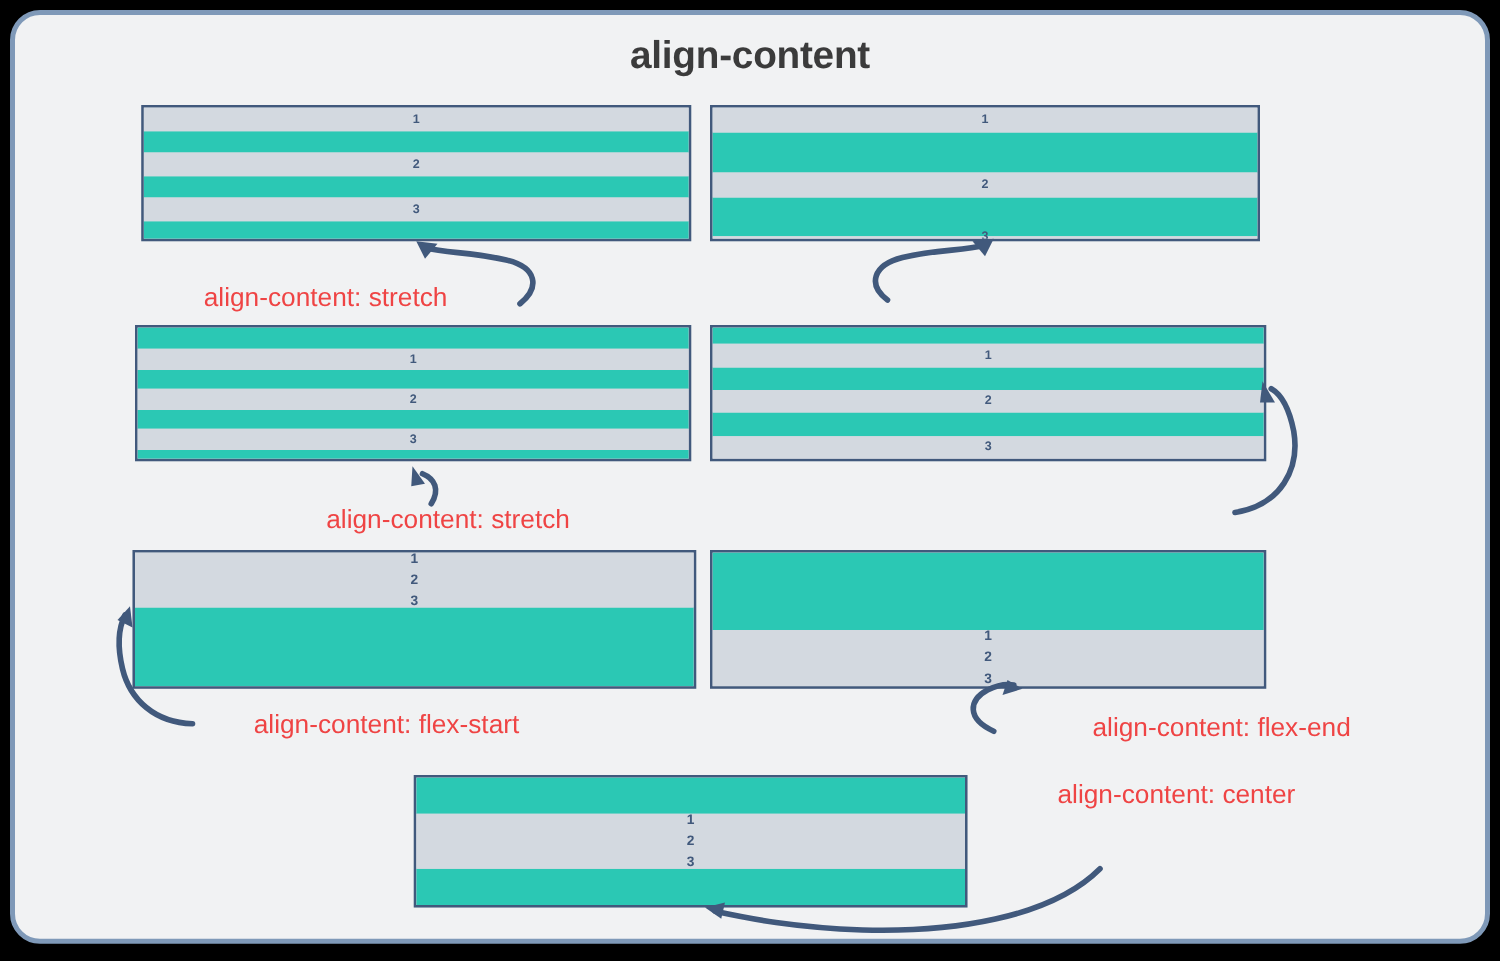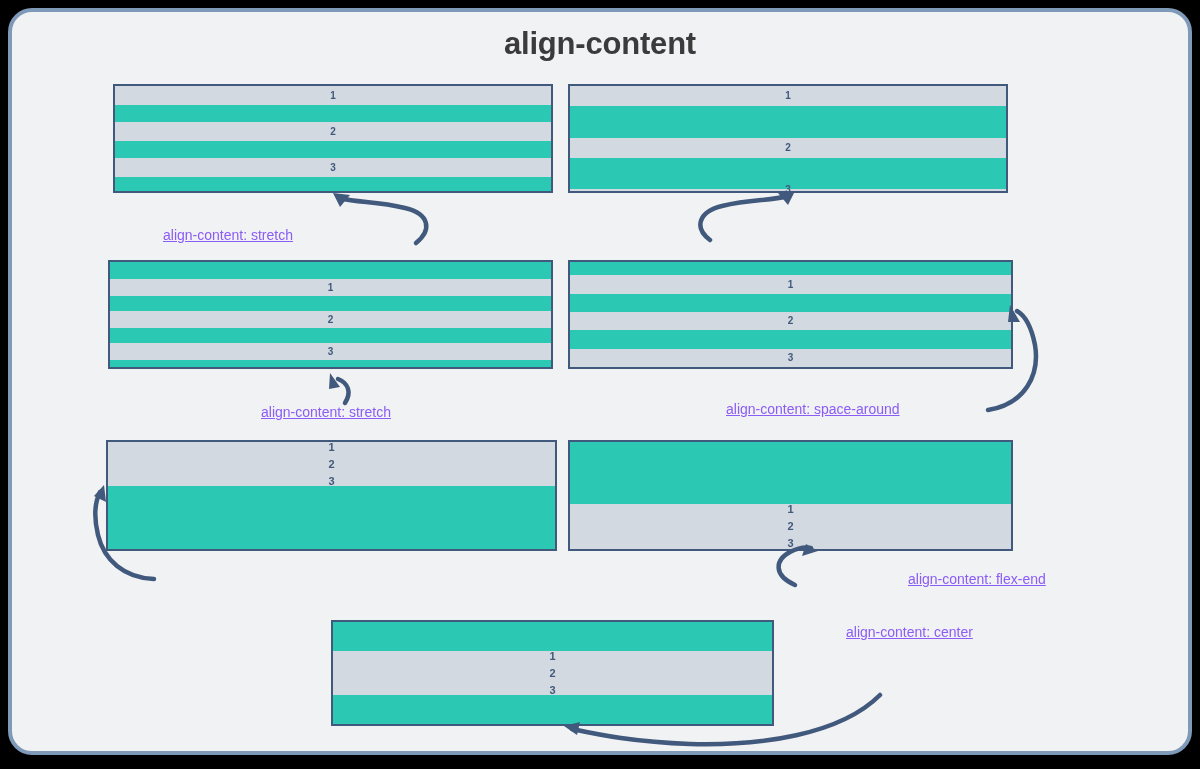--- a/index.html
+++ b/index.html
@@ -72,24 +72,23 @@
   .band.gray.stacked .n {
     font-size: 11px;
     font-weight: bold;
     color: #41597c;
     line-height: 17px;
   }
 
   
   .label {
     position: absolute;
-    font-size: 14px;
-    color: #8b5cf6;
+    font-size: 21px;
+    color: #ef4444;
     white-space: nowrap;
-    text-decoration: underline;
   }
 
   
   svg.arrows {
     position: absolute;
     left: 0; top: 0;
     width: 1200px; height: 769px;
     pointer-events: none;
   }
   svg.arrows path {
@@ -230,16 +229,16 @@
     </g>
 
     <g>
       <path d="M 880 695 C 840 735 760 746 690 744 C 635 742 600 735 572 729"></path>
       <polygon points="564,726 580,722 577,735"></polygon>
     </g>
   </svg>
 
   <div class="label" style="left:163px; top:227px;">align-content: stretch</div>
   <div class="label" style="left:261px; top:404px;">align-content: stretch</div>
-  <div class="label" style="left:726px; top:401px;">align-content: space-around</div>
-  <div class="label" style="left:908px; top:571px;">align-content: flex-end</div>
+  <div class="label" style="left:203px; top:568px;">align-content: flex-start</div>
+  <div class="label" style="left:874px; top:571px;">align-content: flex-end</div>
   <div class="label" style="left:846px; top:624px;">align-content: center</div>
 </div>
 
 </body></html>

